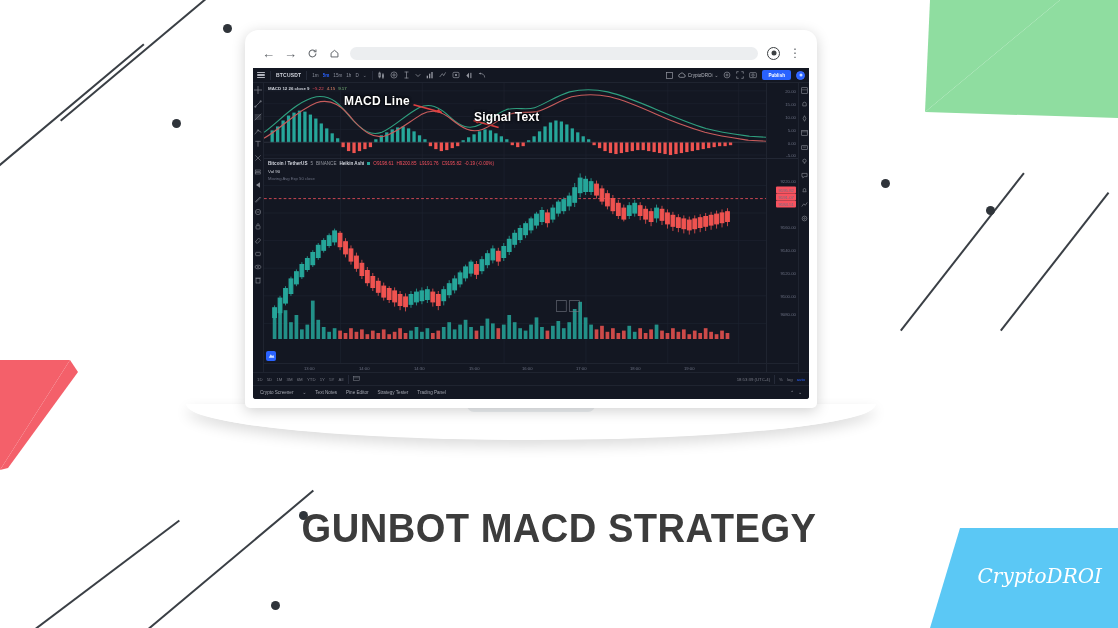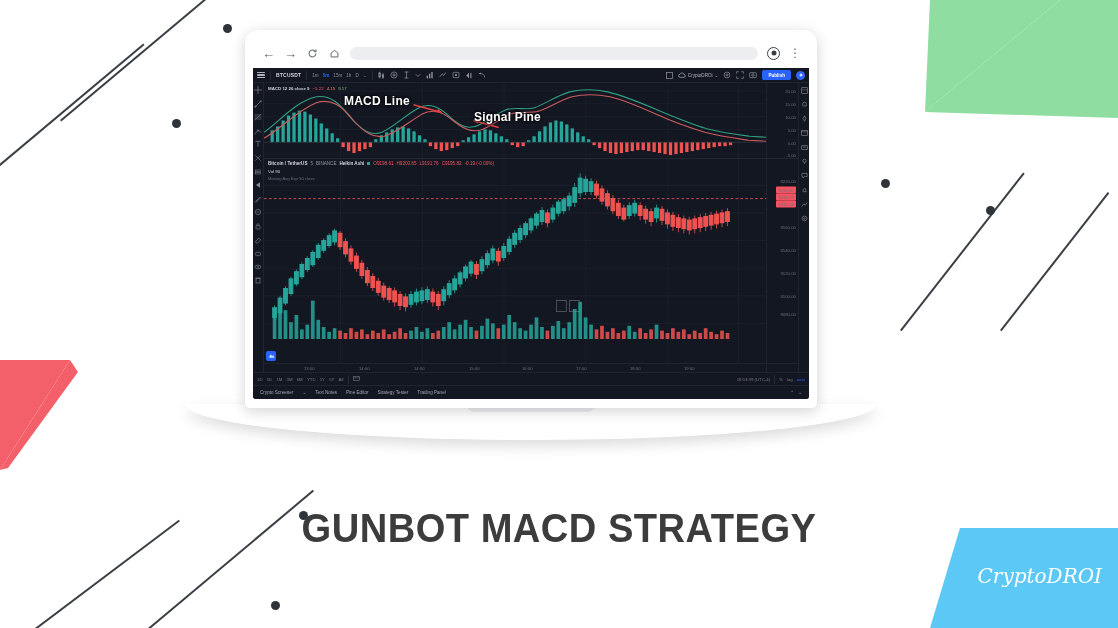--- a/index.html
+++ b/index.html
@@ -479,21 +479,21 @@
                   </g>
 
                   <path fill="none" stroke="#2f9e7e" stroke-width="1.1" d="M0,50 C15,38 30,18 48,14 C62,12 70,22 80,36 C90,48 98,54 108,50 C120,44 130,32 142,25 C152,20 160,24 170,34 C180,44 188,48 198,42 C208,36 214,30 222,27 C232,24 240,28 248,25 C258,21 268,13 280,9 C292,6 302,6 315,9 C330,13 345,20 360,27 C375,34 390,41 405,46 C418,50 432,52 445,54 L460,55"></path>
 
                   <path fill="none" stroke="#c75c5c" stroke-width="1.1" d="M0,56 C16,46 30,28 48,20 C62,15 72,24 82,38 C92,50 100,56 110,54 C122,50 132,40 144,32 C154,26 162,28 172,37 C182,46 190,51 200,47 C210,43 216,36 224,32 C234,28 242,31 250,29 C260,26 270,18 282,14 C294,11 304,11 317,14 C332,18 346,25 360,32 C374,39 389,45 404,50 C417,54 431,56 444,58 L460,59"></path>
 
                   <line x1="0" y1="60" x2="460" y2="60" stroke="#363a45" stroke-width=".6"></line>
                 </svg>
                 
                 <div class="annot" style="left:52px; top:11px;">MACD Line</div>
-                <div class="annot" style="left:182px; top:27px;">Signal Pine</div>
+                <div class="annot" style="left:182px; top:27px;">Signal Text</div>
                 <svg style="position:absolute;left:0;top:0;width:100%;height:100%;pointer-events:none;z-index:19" viewBox="0 0 460 76" preserveAspectRatio="none">
                   <path d="M137,22 L163,30" stroke="#e04040" stroke-width="1.6" fill="none"></path>
                   <path d="M163,30 l-6.5,-0.4 l3.4,-3.2z" fill="#e04040"></path>
                   <path d="M215,45 L192,38" stroke="#e04040" stroke-width="1.6" fill="none"></path>
                   <path d="M192,38 l6.4,-0.6 l-3,3.6z" fill="#e04040"></path>
                 </svg>
               </div>
               <div class="scale">
                 <div style="top:8px">20.00</div>
                 <div style="top:21px">15.00</div>

